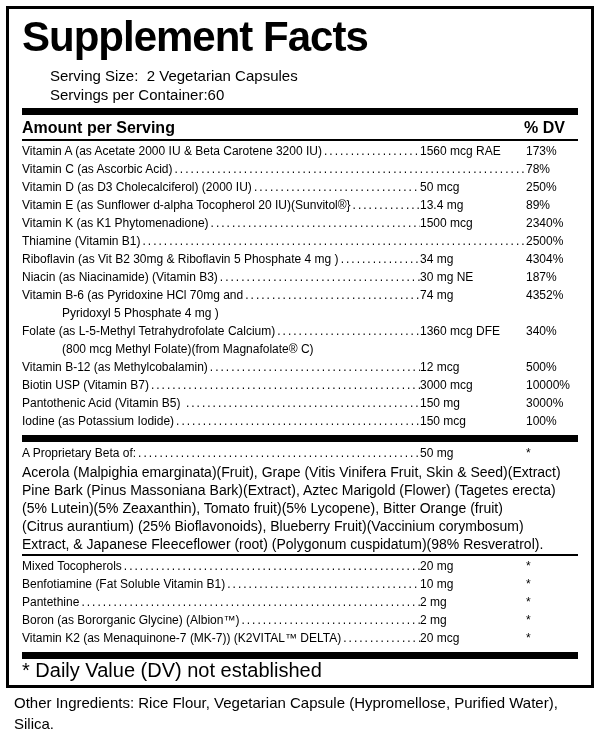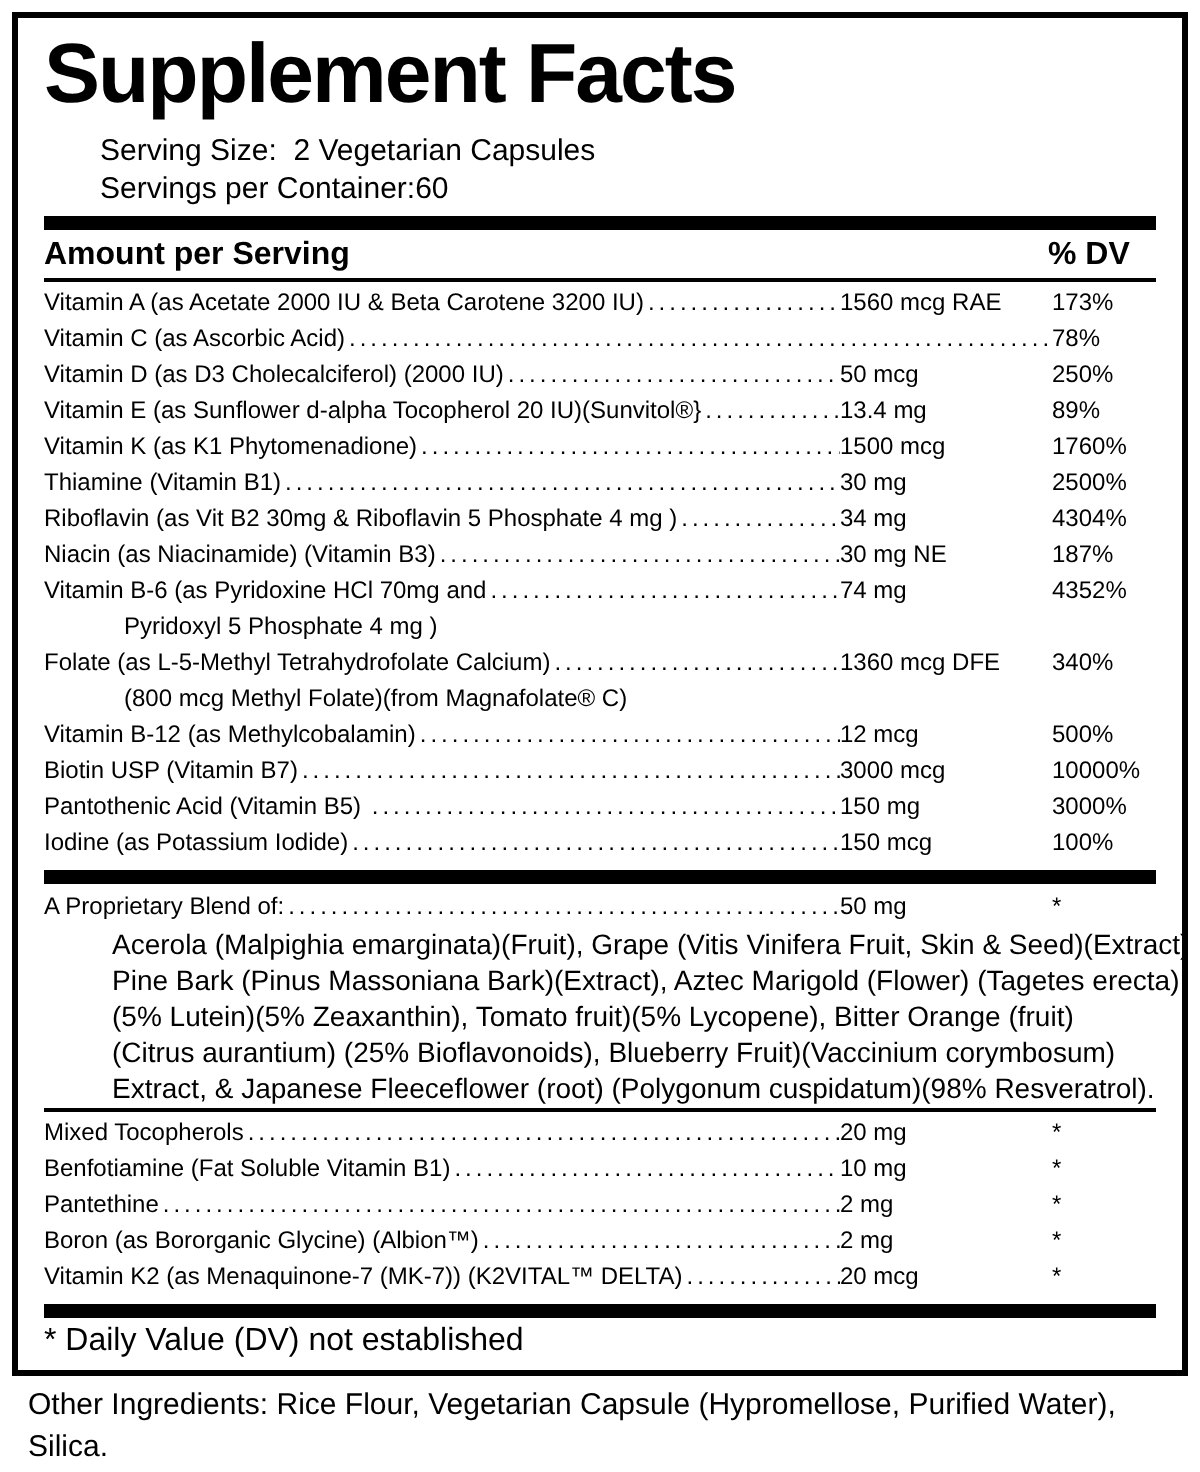--- a/index.html
+++ b/index.html
@@ -58,23 +58,23 @@
     letter-spacing:2px;
     padding:0 2px;
   }
   .row .amount { flex:0 0 106px; white-space:nowrap; }
   .row .dv { flex:0 0 52px; white-space:nowrap; }
   .blend-desc {
     font-size:14px;
     line-height:18px;
     padding-bottom:1px;
   }
-  .blend-desc div { white-space:nowrap;margin-left:34px; }
+  .blend-desc div { white-space:nowrap; }
   .footnote {
-    font-size:16px;
+    font-size:20px;
     line-height:19px;
     padding:1px 0 1px 0;
   }
   .footer {
     padding:4px 8px 0 8px;
     font-size:15px;
     line-height:21px;
   }
   .footer b { font-weight:normal; }
 </style>
@@ -116,26 +116,25 @@
         <div class="row">
           <span class="name">Vitamin E (as Sunflower d-alpha Tocopherol 20 IU)(Sunvitol®}</span>
           <span class="leader">........................................................................................................................</span>
           <span class="amount">13.4 mg</span>
           <span class="dv">89%</span>
         </div>
         <div class="row">
           <span class="name">Vitamin K (as K1 Phytomenadione)</span>
           <span class="leader">........................................................................................................................</span>
           <span class="amount">1500 mcg</span>
-          <span class="dv">1760%</span>
+          <span class="dv">2340%</span>
         </div>
         <div class="row">
           <span class="name">Thiamine (Vitamin B1)</span>
           <span class="leader">........................................................................................................................</span>
-          <span class="amount">30 mg</span>
           <span class="dv">2500%</span>
         </div>
         <div class="row">
           <span class="name">Riboflavin (as Vit B2 30mg &amp; Riboflavin 5 Phosphate 4 mg )</span>
           <span class="leader">........................................................................................................................</span>
           <span class="amount">34 mg</span>
           <span class="dv">4304%</span>
         </div>
         <div class="row">
           <span class="name">Niacin (as Niacinamide) (Vitamin B3)</span>
@@ -184,21 +183,21 @@
           <span class="leader">........................................................................................................................</span>
           <span class="amount">150 mcg</span>
           <span class="dv">100%</span>
         </div>
       </div>
 
     <div class="bar-thick"></div>
 
     <div class="rows" id="blend-row">
         <div class="row">
-          <span class="name">A Proprietary Blend of:</span>
+          <span class="name">A Proprietary Beta of:</span>
           <span class="leader">........................................................................................................................</span>
           <span class="amount">50 mg</span>
           <span class="dv">*</span>
         </div>
       </div>
     <div class="blend-desc" id="blend-desc">
         <div>Acerola (Malpighia emarginata)(Fruit), Grape (Vitis Vinifera Fruit, Skin &amp; Seed)(Extract)</div>
         <div>Pine Bark (Pinus Massoniana Bark)(Extract), Aztec Marigold (Flower) (Tagetes erecta)</div>
         <div>(5% Lutein)(5% Zeaxanthin), Tomato fruit)(5% Lycopene), Bitter Orange (fruit)</div>
         <div>(Citrus aurantium) (25% Bioflavonoids), Blueberry Fruit)(Vaccinium corymbosum)</div>

